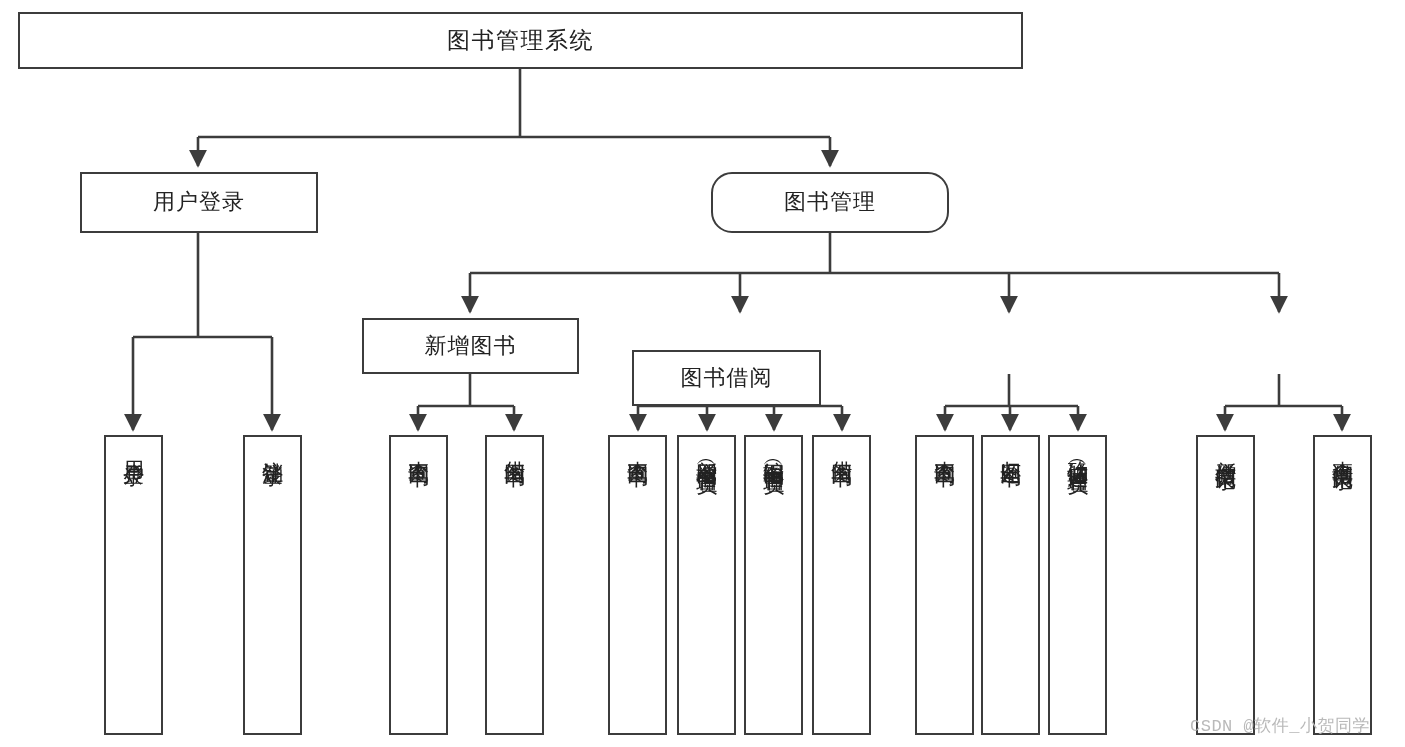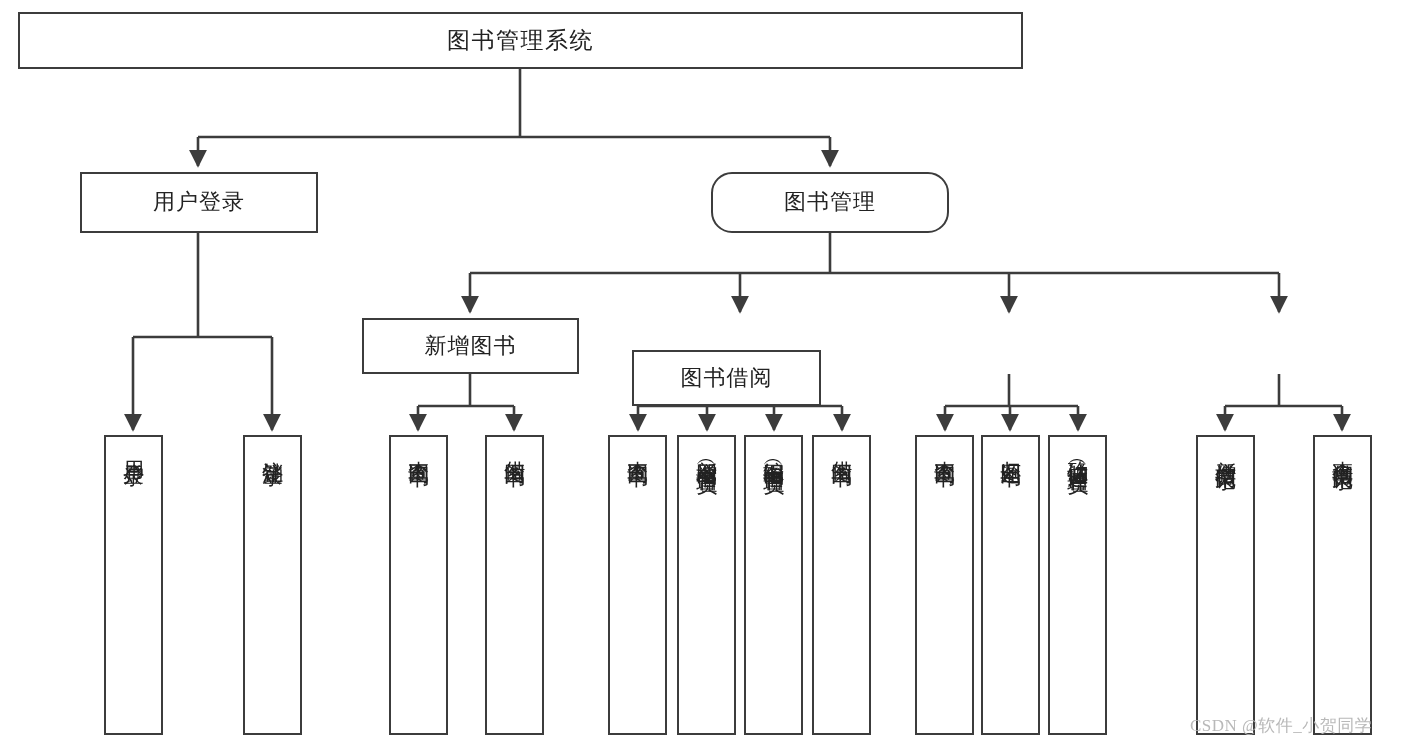--- a/index.html
+++ b/index.html
@@ -53,21 +53,21 @@
   }
 
   .watermark{
     position:absolute;
     left:1190px;top:714px;
     font-size:17px;
     color:#b9b9b9;
     letter-spacing:.5px;
     z-index:5;
     white-space:nowrap;
-    font-family:Liberation Serif, serif;
+    font-family:Liberation Mono, monospace;
   }
 </style>
 </head>
 <body>
 
 <div id="canvas">
 
   <svg id="wires" viewBox="0 0 1405 747" width="1405" height="747" xmlns="http://www.w3.org/2000/svg">
     <defs>
       <marker id="arrow" viewBox="0 0 10 10" refX="9" refY="5" markerWidth="7" markerHeight="7" orient="auto-start-reverse">

